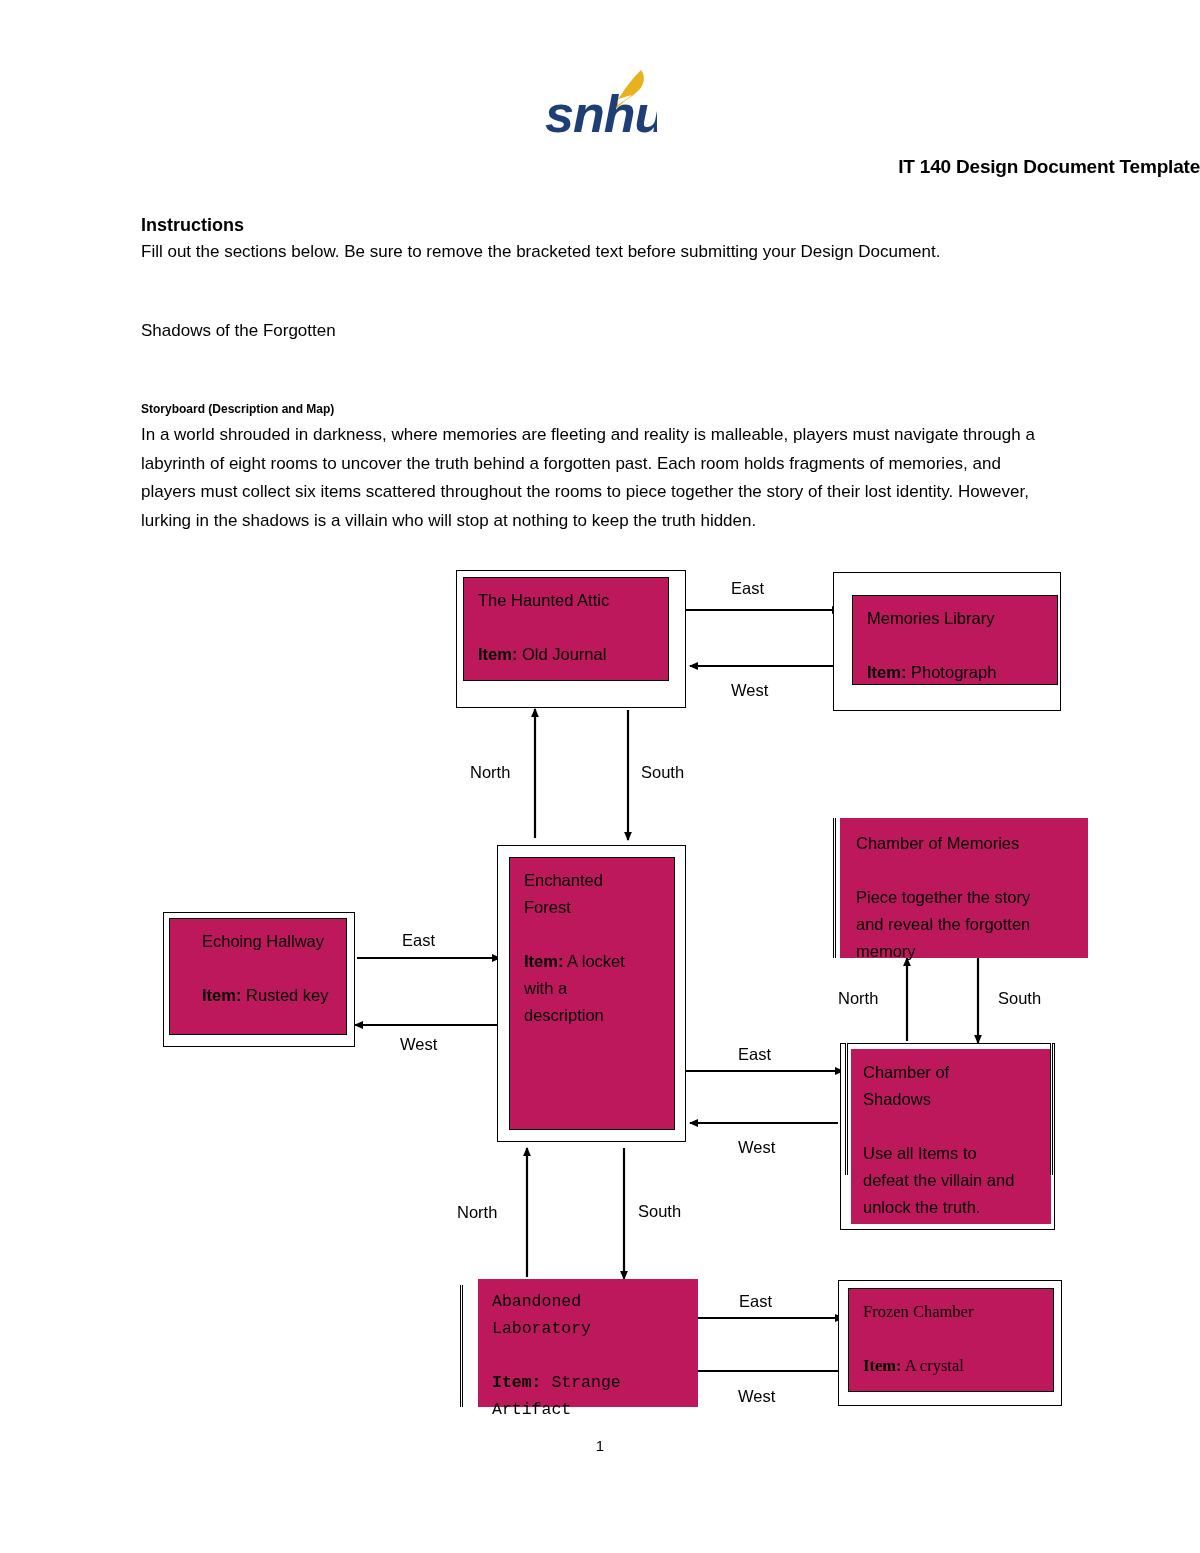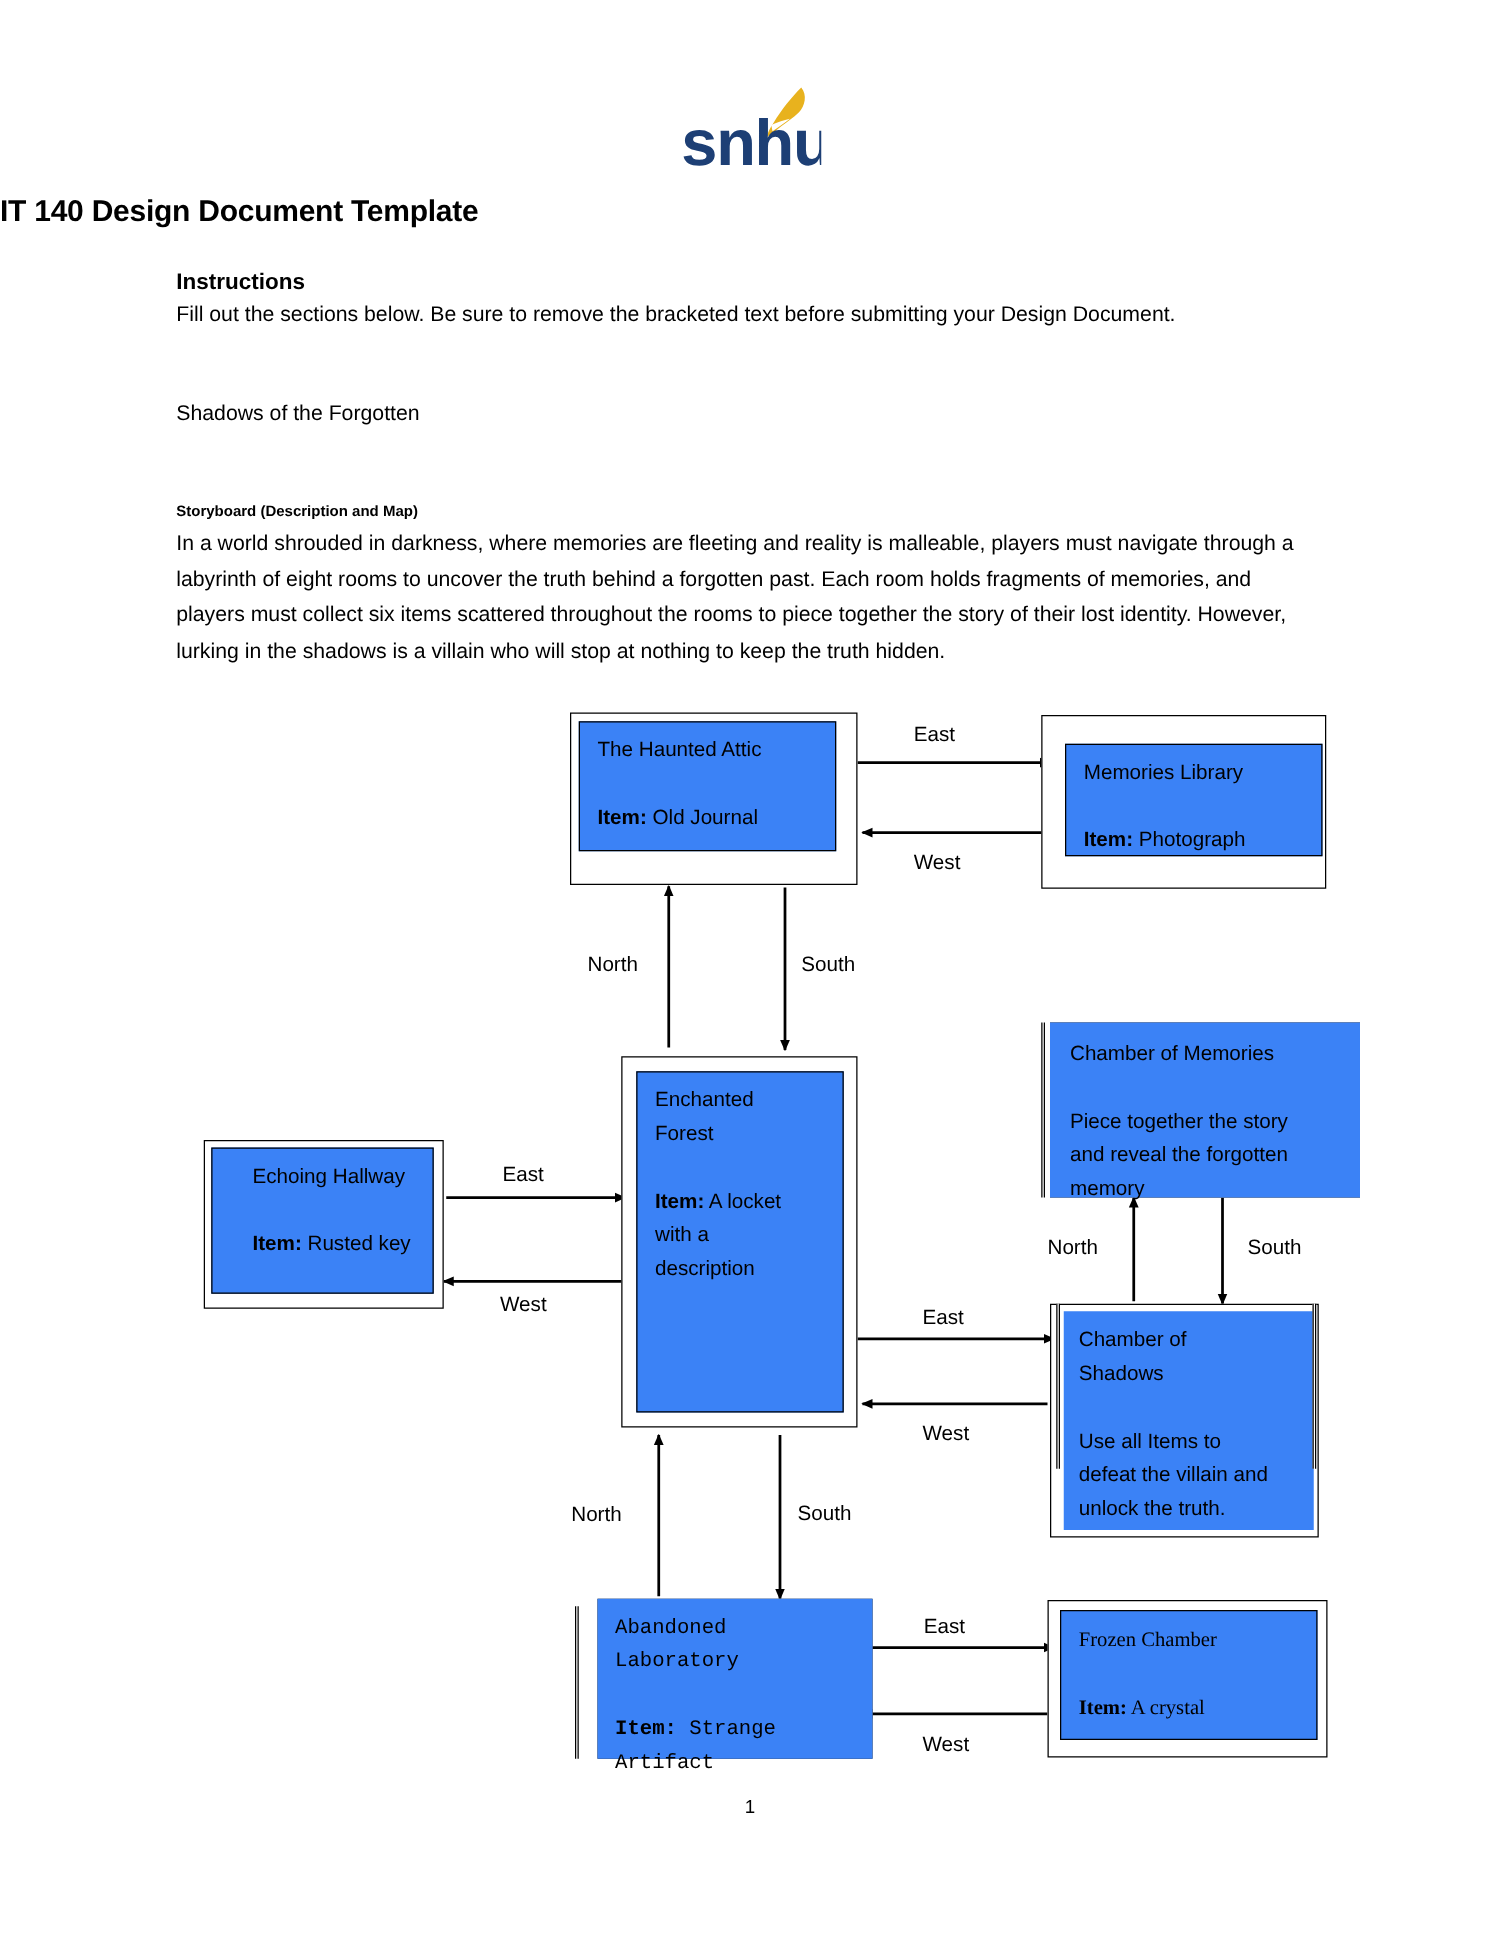--- a/index.html
+++ b/index.html
@@ -12,30 +12,30 @@
     position: relative;
     font-family: "Liberation Sans", sans-serif;
     color: #000000;
     overflow: hidden;
   }
 
   
   #logo {
     position: absolute;
     left: 545px; top: 68px;
-    width: 112px; height: 72px;
+    width: 112px; height: 72px; font-style: italic;
   }
   #logo svg { display: block; }
 
   
   #doc-title {
     position: absolute;
     left: 0; top: 156px; width: 1200px;
-    text-align: left;
-    font-size: 24px;
+    text-align: right;
+    font-size: 19px;
     font-weight: bold;
     letter-spacing: -0.2px;
   }
   .body-block {
     position: absolute;
     left: 141px;
     width: 900px;
     font-size: 17px;
     line-height: 28.5px;
   }
@@ -74,21 +74,21 @@
   .room {
     position: absolute;
     background: #ffffff;
     border: 1.4px solid #000000;
     font-size: 16.5px;
     line-height: 27px;
   }
   .room .inner {
     position: absolute;
     border: 1.4px solid #000000;
-    background: #3b82f6;
+    background: #be185d;
     padding: 9px 14px;
   }
   .room .rname { white-space: pre-line; }
   .room .ritem { white-space: pre-line; }
   .room .ritem b { font-weight: bold; }
   .spacer-line { height: 27px; }
 
   
   .shadow-v {
     position: absolute;

